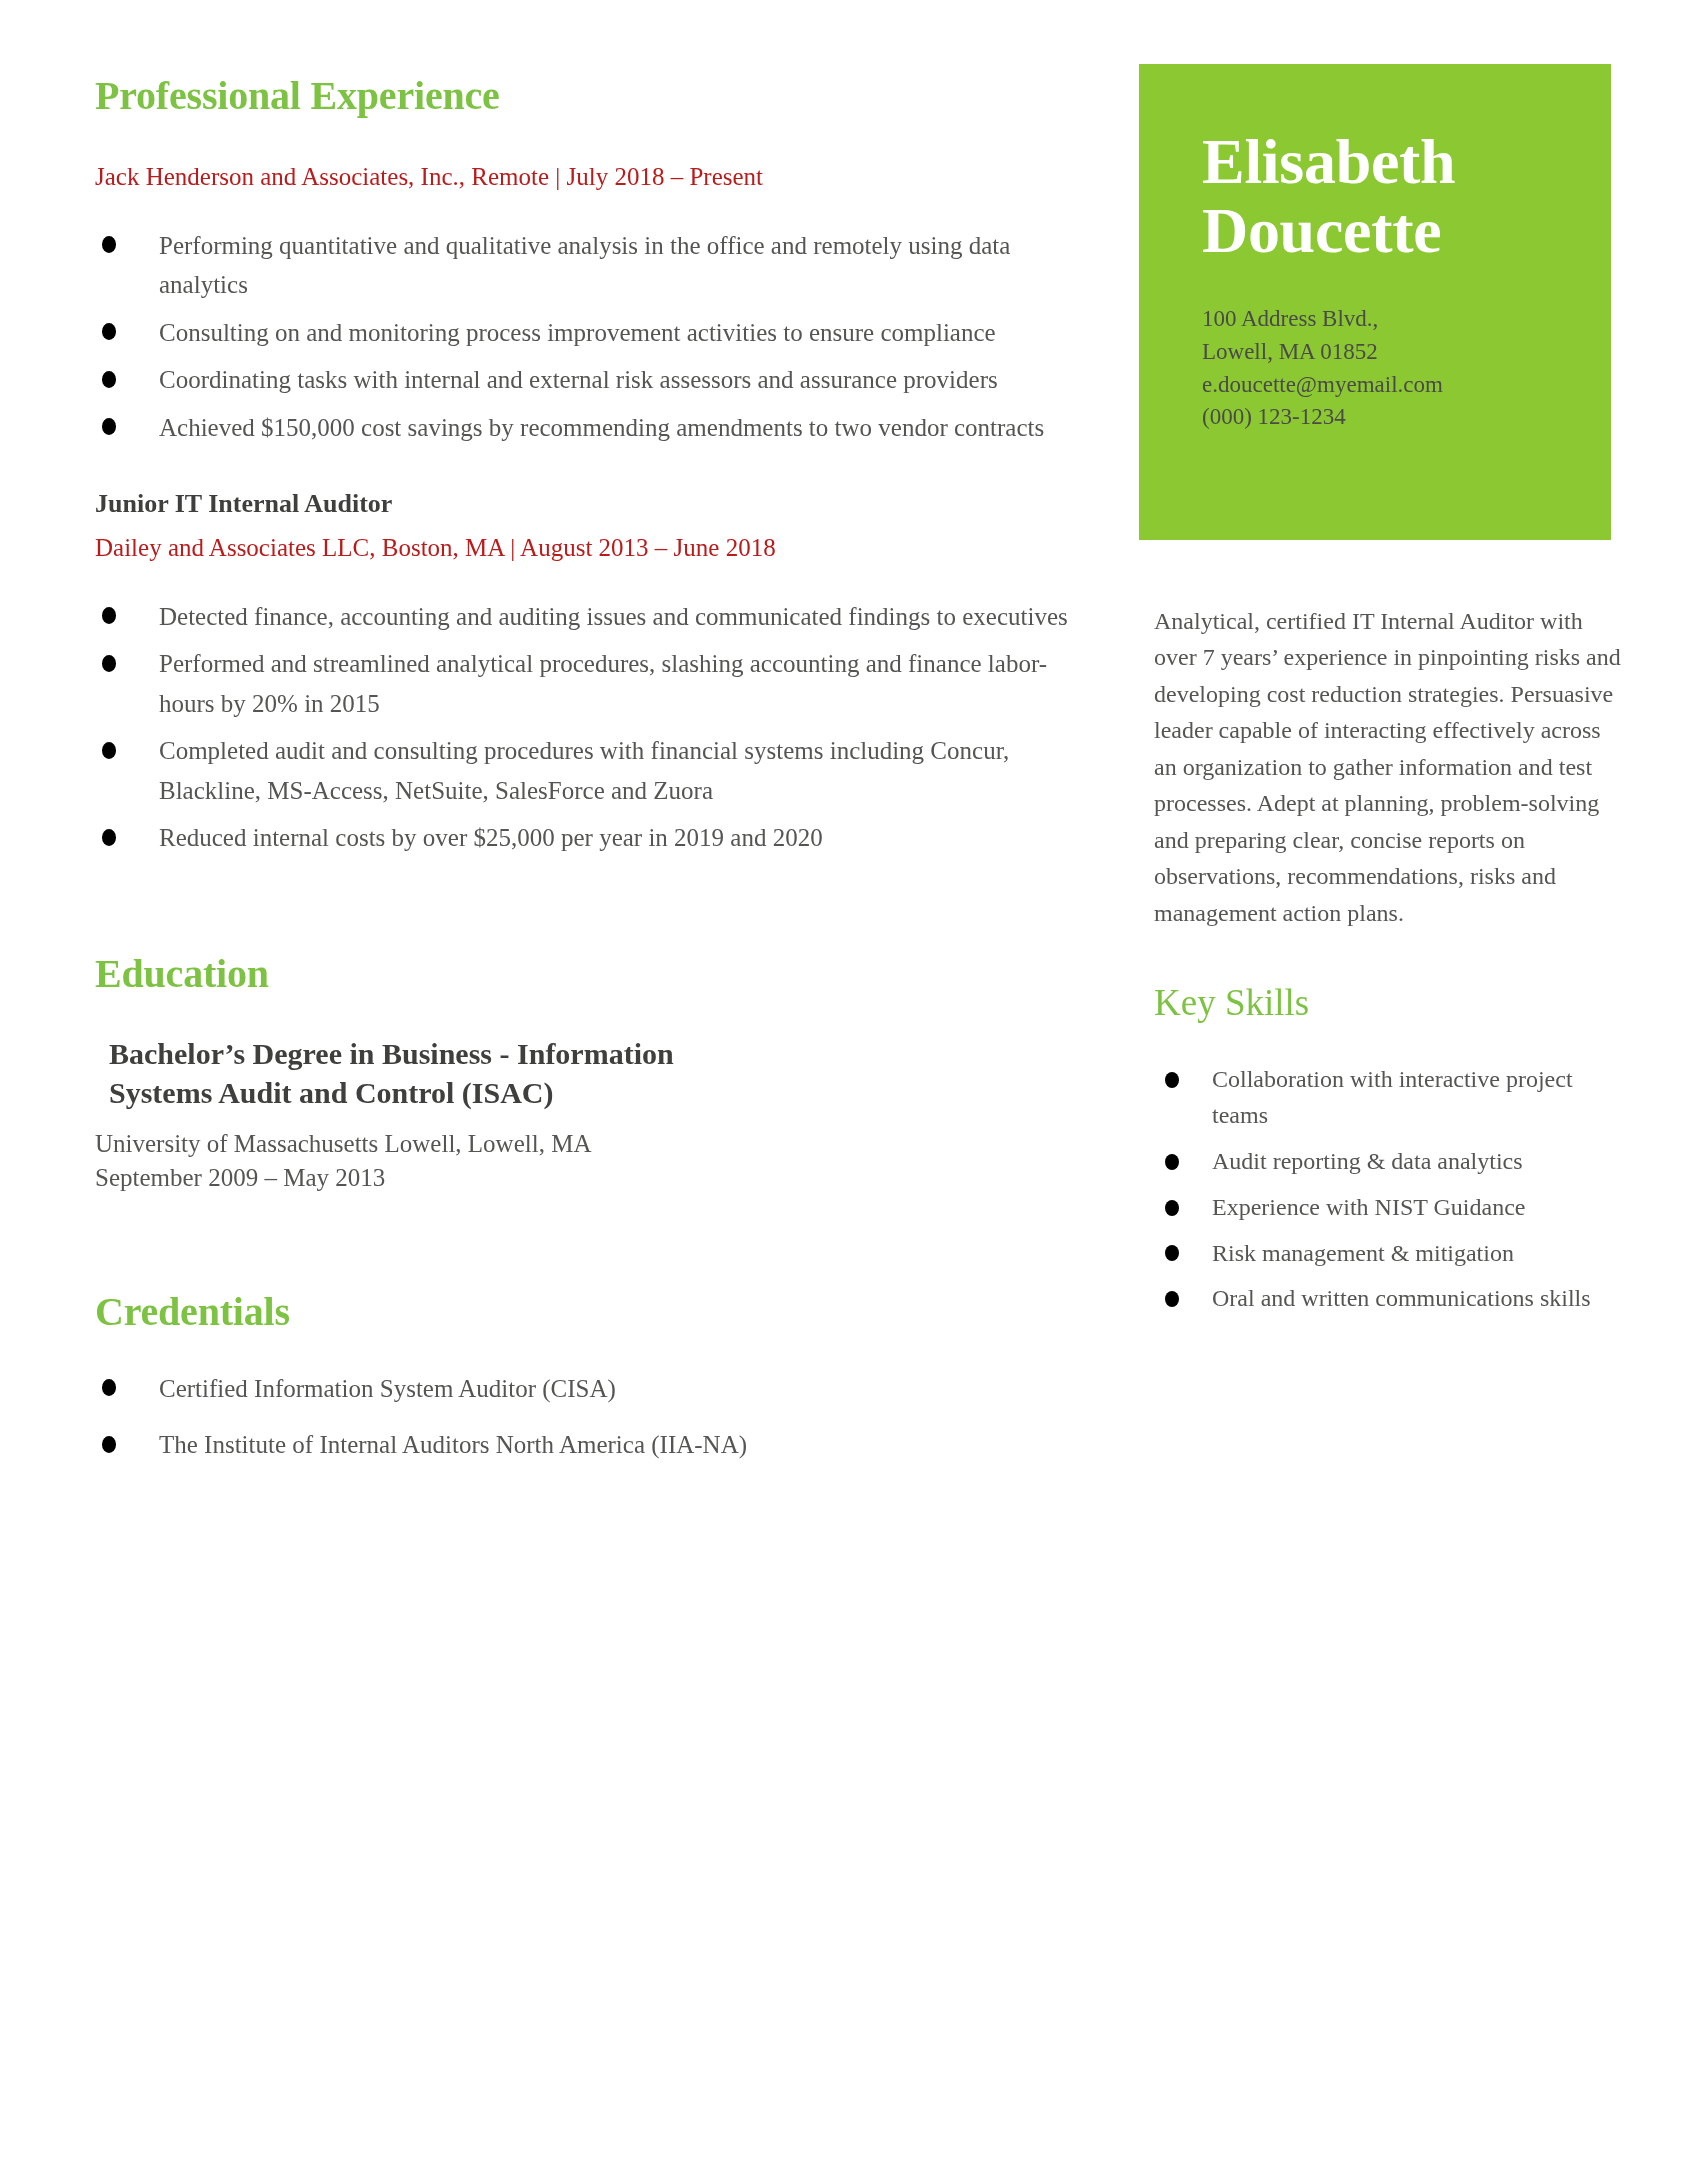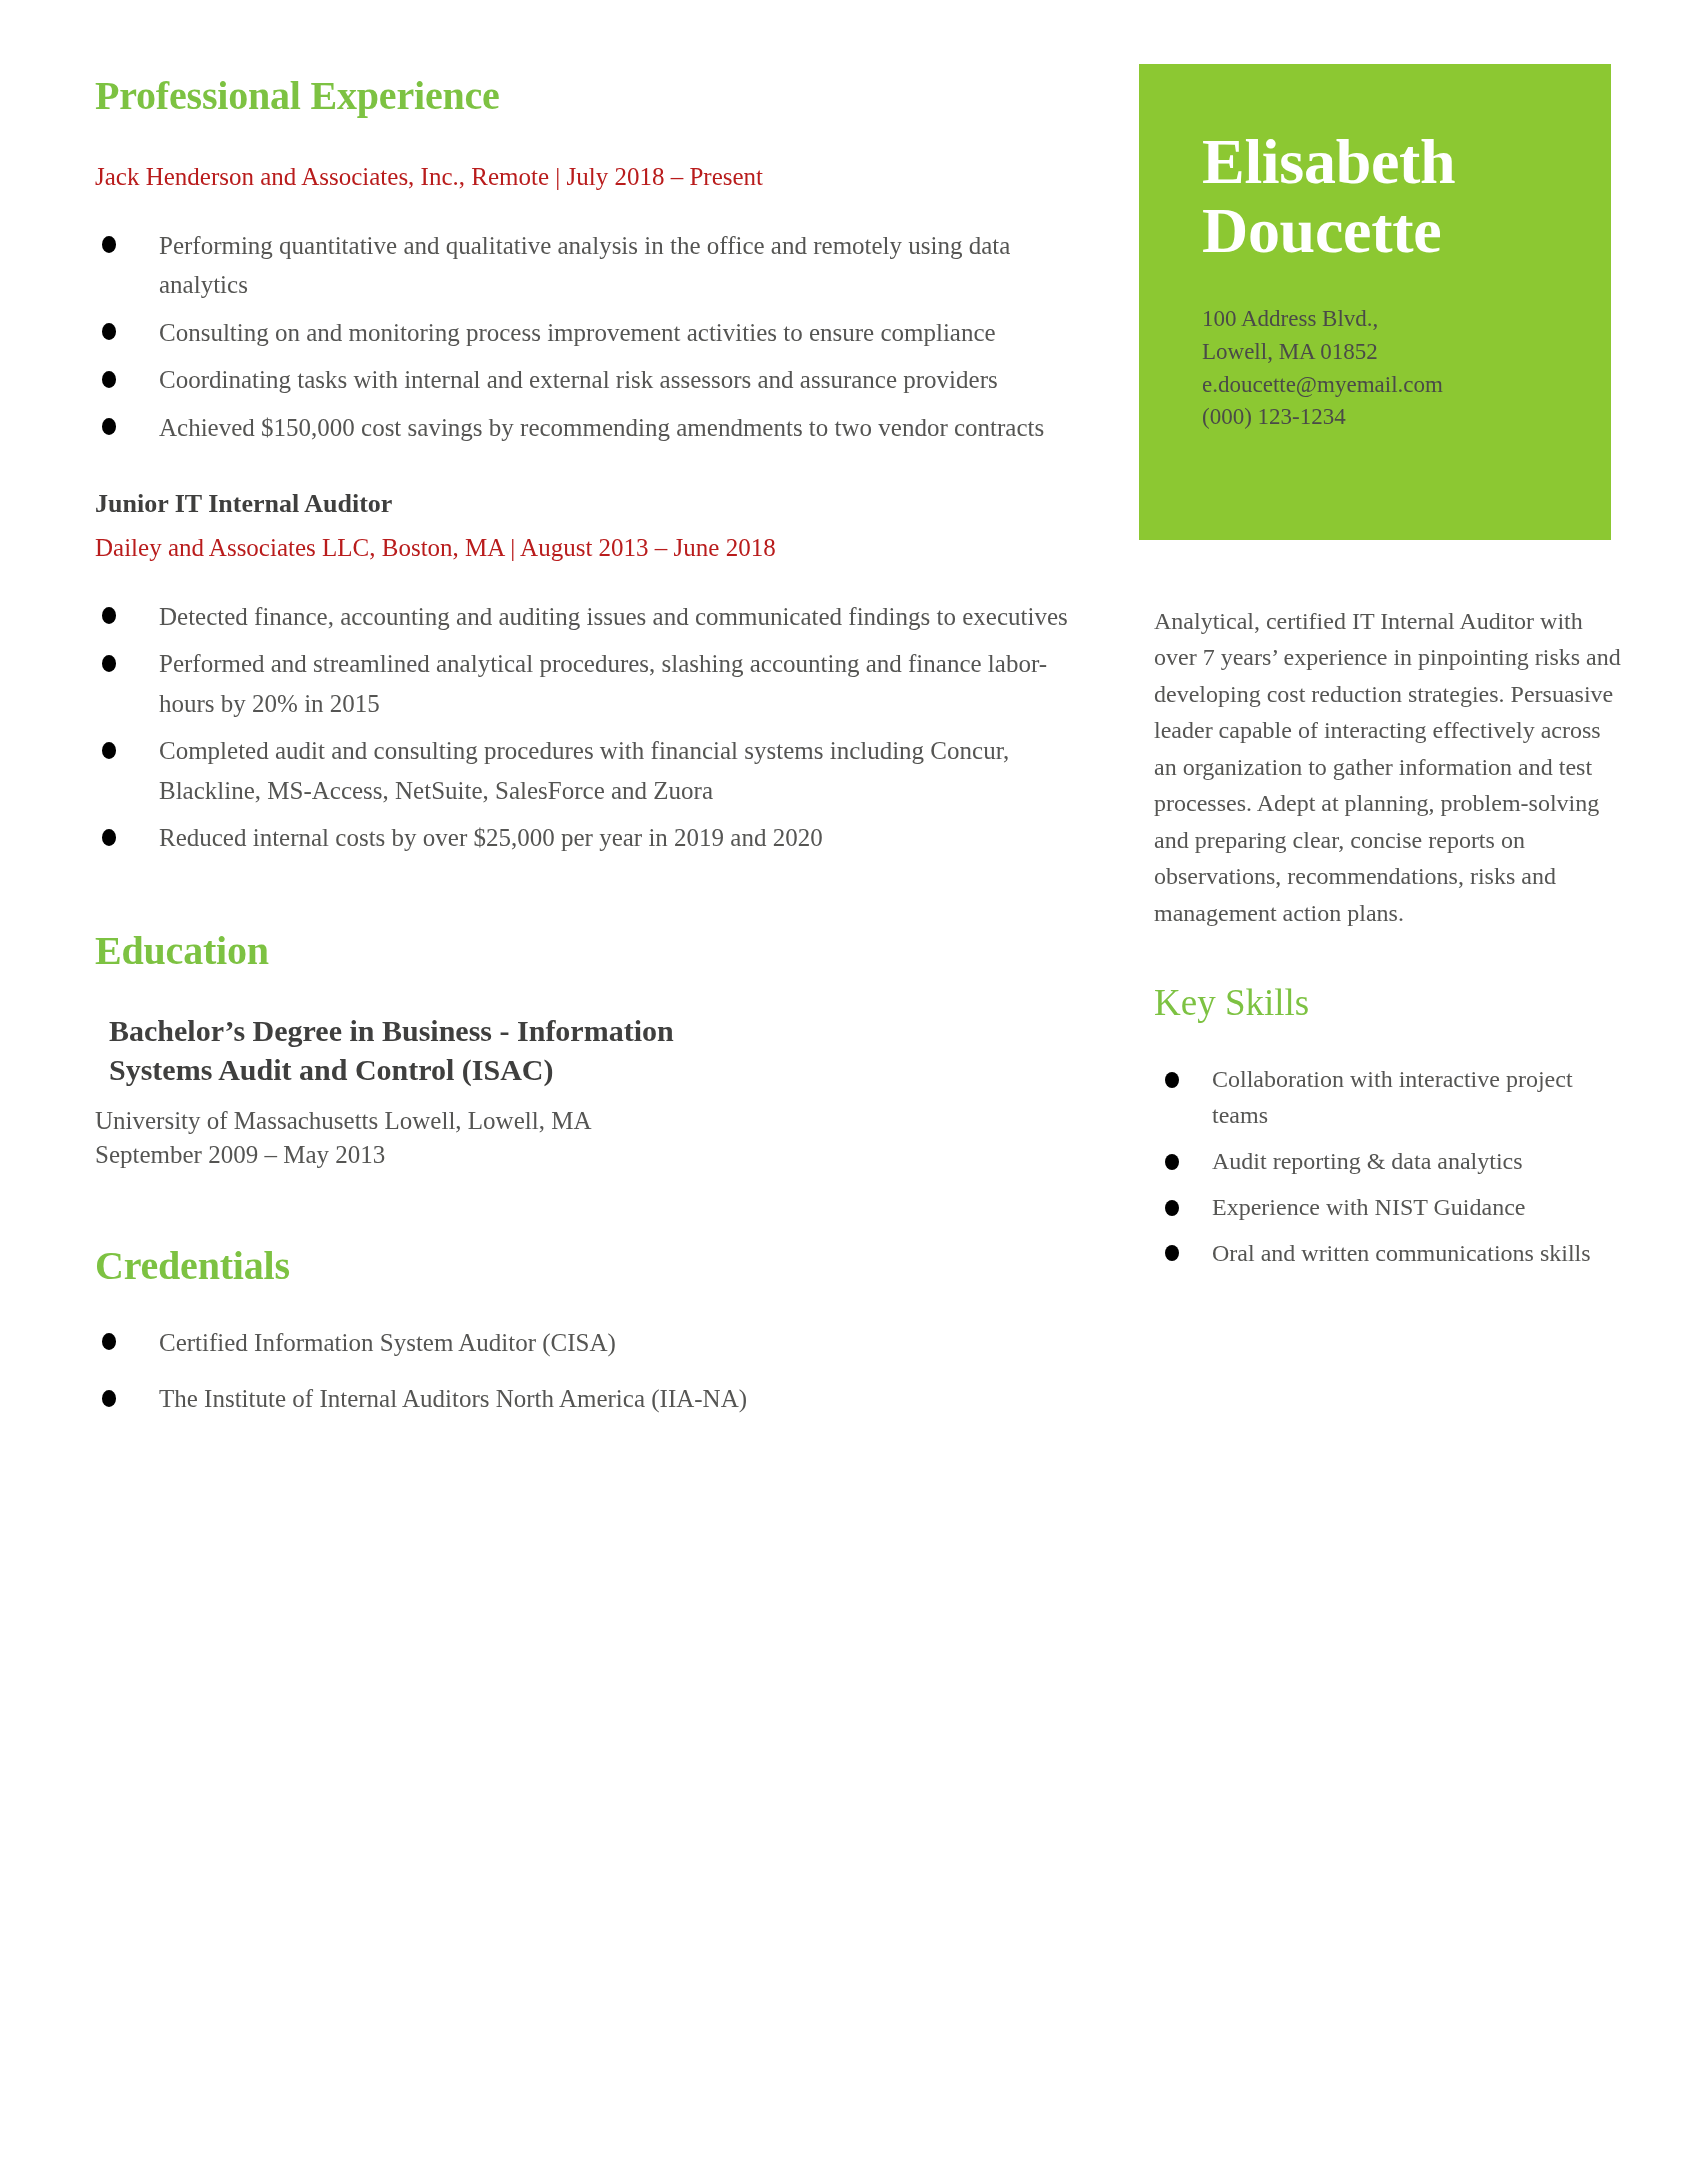--- a/index.html
+++ b/index.html
@@ -106,21 +106,21 @@
   }
   .section-heading {
     color: #7DC242;
     font-size: 40px;
     font-weight: bold;
     margin: 0;
     line-height: 1.12;
     letter-spacing: -0.2px;
   }
   .section-heading.spaced {
-    margin-top: 71px;
+    margin-top: 94px;
   }
   .job {
     margin-top: 41px;
   }
   .job-title {
     color: #3f3f3e;
     font-size: 26px;
     font-weight: bold;
     line-height: 1.25;
     margin: 0;
@@ -231,20 +231,24 @@
       <li>
         <span class="bullet-dot"></span>
         <span>Audit reporting &amp; data analytics</span>
       </li>
       <li>
         <span class="bullet-dot"></span>
         <span>Experience with NIST Guidance</span>
       </li>
       <li>
         <span class="bullet-dot"></span>
+        <span>Risk management &amp; mitigation</span>
+      </li>
+      <li>
+        <span class="bullet-dot"></span>
         <span>Oral and written communications skills</span>
       </li>
     </ul>
   </div>
 
   <div class="left-col">
 
     <h1 class="section-heading">Professional Experience</h1>
 
     <div class="job">

